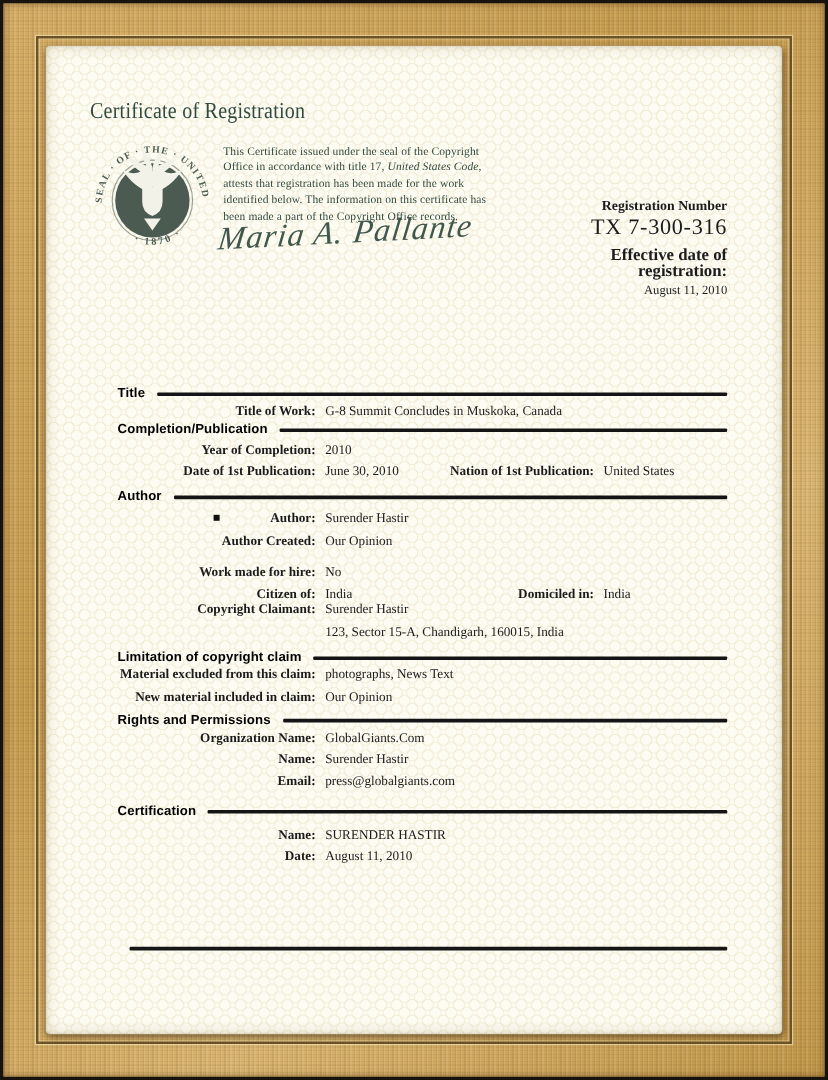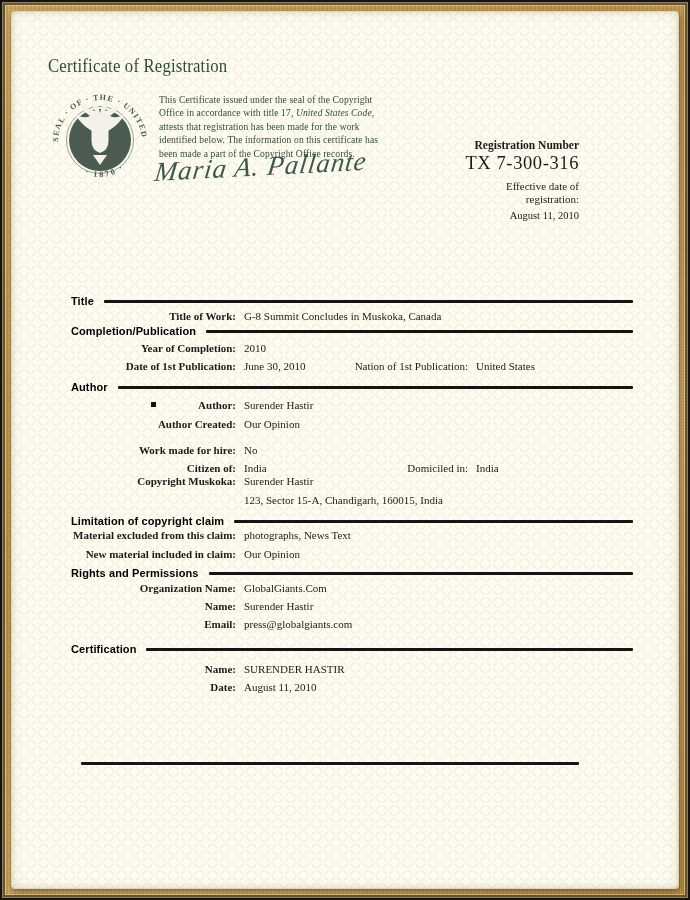--- a/index.html
+++ b/index.html
@@ -5,20 +5,21 @@
   html,body{margin:0;padding:0;background:#888;}
   *{box-sizing:border-box;}
   .frame{
     width:690px;height:900px;
     background:#17130c;
     padding:3px;
     font-family:"Liberation Serif", serif;
   }
   .wood{
     width:100%;height:100%;
+    padding:27px;
     background-color:#c79e54;
     background-image:
       repeating-linear-gradient(90deg, rgba(92,62,20,.10) 0 1px, rgba(255,240,200,.12) 1px 2px, transparent 2px 4px),
       repeating-linear-gradient(0deg, rgba(92,62,20,.08) 0 1px, transparent 1px 3px),
       linear-gradient(135deg,#d4ad66 0%,#c49a4e 38%,#d8b470 68%,#bf9548 100%);
     box-shadow: inset 0 0 6px rgba(60,38,8,.5);
   }
   .groove{
     width:100%;height:100%;
     border:2px solid #6d5427;
@@ -61,33 +62,33 @@
     white-space:nowrap;letter-spacing:1px;
     opacity:.9;
   }
   .sig-title{
     position:absolute;left:148px;top:181px;
     font-size:10px;color:#2f473c;white-space:nowrap;letter-spacing:.1px;
   }
   .regblock{position:absolute;left:386px;top:128px;width:182px;text-align:right;}
   .reg-label{font-weight:bold;font-size:11.5px;}
   .reg-number{font-size:18.5px;letter-spacing:.6px;margin-top:2px;}
-  .eff-label{font-weight:normal;font-size:11px;line-height:13px;margin-top:6px;}
+  .eff-label{font-weight:bold;font-size:14px;line-height:13px;margin-top:6px;}
   .eff-date{font-size:10.5px;margin-top:4px;}
   .body{position:absolute;left:0;top:282px;width:100%;}
   .sec{display:flex;align-items:center;margin:0 46px 0 60px;}
   .sec-title{
     font-family:"Liberation Sans", sans-serif;font-weight:bold;
     font-size:11px;color:#000;white-space:nowrap;letter-spacing:.1px;
   }
   .sec-line{flex:1;height:3px;background:#141414;margin-left:10px;border-radius:1px;}
   .row{position:relative;display:flex;font-size:11px;line-height:13px;}
   .lbl{width:225px;text-align:right;font-weight:bold;flex:0 0 auto;}
   .val{margin-left:8px;white-space:nowrap;}
-  .lbl2{position:absolute;left:285px;width:172px;text-align:right;font-weight:normal;}
+  .lbl2{position:absolute;left:285px;width:172px;text-align:right;font-weight:bold;}
   .val2{position:absolute;left:465px;white-space:nowrap;}
   .bullet{position:absolute;left:140px;top:3px;width:5px;height:5px;background:#111;}
   .bottom-rule{position:absolute;left:70px;top:751px;width:498px;height:3px;background:#161616;border-radius:1px;}
   .seal-text{font-family:"Liberation Serif", serif;font-weight:bold;fill:#4d5d52;}
 </style>
 </head>
 <body>
 
 <div class="frame">
  <div class="wood">
@@ -187,21 +188,21 @@
         <span class="val">No</span>
       </div>
       <div class="row" style="margin-top:5px">
         <span class="lbl">Citizen of:</span>
         <span class="val">India</span>
         <span class="lbl2">Domiciled in:</span>
         <span class="val2">India</span>
       </div>
 
       <div class="row" style="margin-top:0px">
-        <span class="lbl">Copyright Muskoka:</span>
+        <span class="lbl">Copyright Claimant:</span>
         <span class="val">Surender Hastir</span>
       </div>
       <div class="row" style="margin-top:6px">
         <span class="lbl"></span>
         <span class="val">123, Sector 15-A, Chandigarh, 160015, India</span>
       </div>
 
       <div class="sec" style="margin-top:8px">
         <span class="sec-title">Limitation of copyright claim</span>
               <span class="sec-line"></span>

